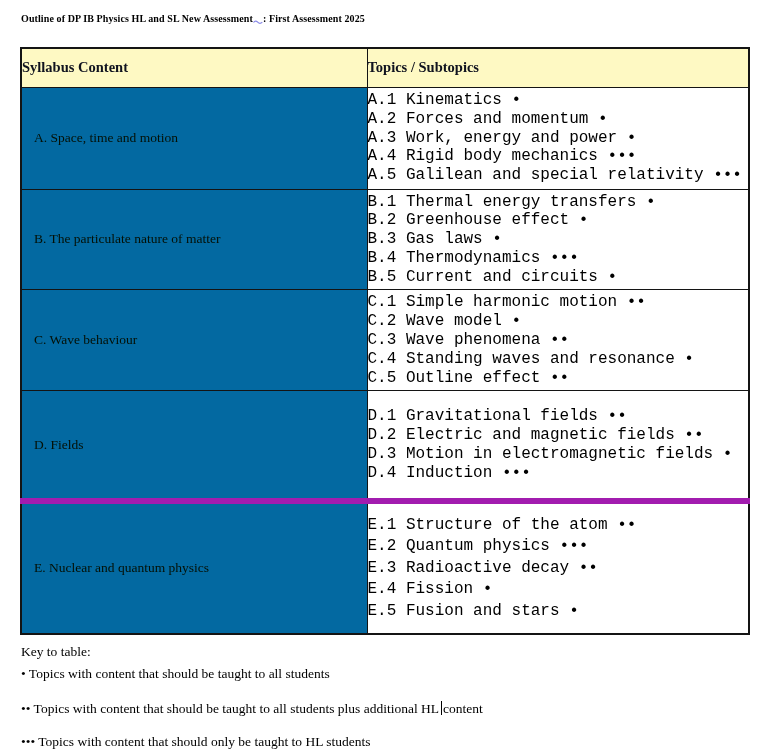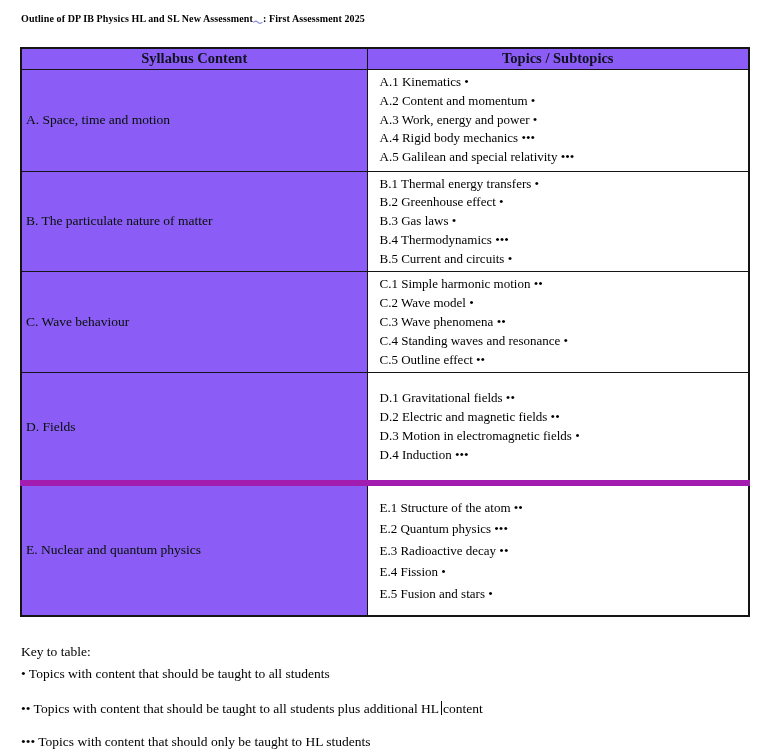--- a/index.html
+++ b/index.html
@@ -40,40 +40,41 @@
     border-collapse: collapse;
     table-layout: fixed;
     width: 728px;
     border: 2px solid #141414;
   }
   table.syllabus-table th,
   table.syllabus-table td {
     border: 1px solid #141414;
   }
   th.col-header {
-    background: #8b5cf6;
+    background: #fef9c3;
     font-size: 14.5px;
     font-weight: bold;
     color: #10131F;
-    height: 21px;
-    text-align: center;
+    height: 39px;
+    text-align: left;
     border-bottom: 2px solid #141414;
   }
   td.syllabus-cell {
-    background: #8b5cf6;
+    background: #0369a1;
     font-size: 13.5px;
-    padding-left: 4px;
+    padding-left: 12px;
     vertical-align: middle;
     color: #051005;
   }
   td.topics-cell {
     background: #ffffff;
-    font-size: 13px;
-    padding: 3px 12px;
+    font-size: 16px;
+    padding: 3px 0;
     vertical-align: middle;
+    font-family: Liberation Mono, monospace;
   }
   td.topics-cell .topic-line { line-height: 18.8px; white-space: nowrap; }
   tr.row-a { height: 102px; }
   tr.row-b { height: 99px; }
   tr.row-c { height: 99px; }
   tr.row-d { height: 110px; }
   tr.row-d td { border-bottom: 6px solid #a21caf; }
   tr.row-e { height: 133px; }
   tr.row-e td.topics-cell .topic-line { line-height: 21.5px; }
   .key-block {
@@ -112,21 +113,21 @@
   </colgroup>
   <tbody>
       <tr>
     <th class="col-header">Syllabus Content</th>
     <th class="col-header">Topics / Subtopics</th>
   </tr>
   <tr class="row-a">
     <td class="syllabus-cell">A. Space, time and motion</td>
     <td class="topics-cell">
       <div class="topic-line">A.1 Kinematics •</div>
-      <div class="topic-line">A.2 Content and momentum •</div>
+      <div class="topic-line">A.2 Forces and momentum •</div>
       <div class="topic-line">A.3 Work, energy and power •</div>
       <div class="topic-line">A.4 Rigid body mechanics •••</div>
       <div class="topic-line">A.5 Galilean and special relativity •••</div>
     </td>
   </tr>
   <tr class="row-b">
     <td class="syllabus-cell">B. The particulate nature of matter</td>
     <td class="topics-cell">
       <div class="topic-line">B.1 Thermal energy transfers •</div>
       <div class="topic-line">B.2 Greenhouse effect •</div>

